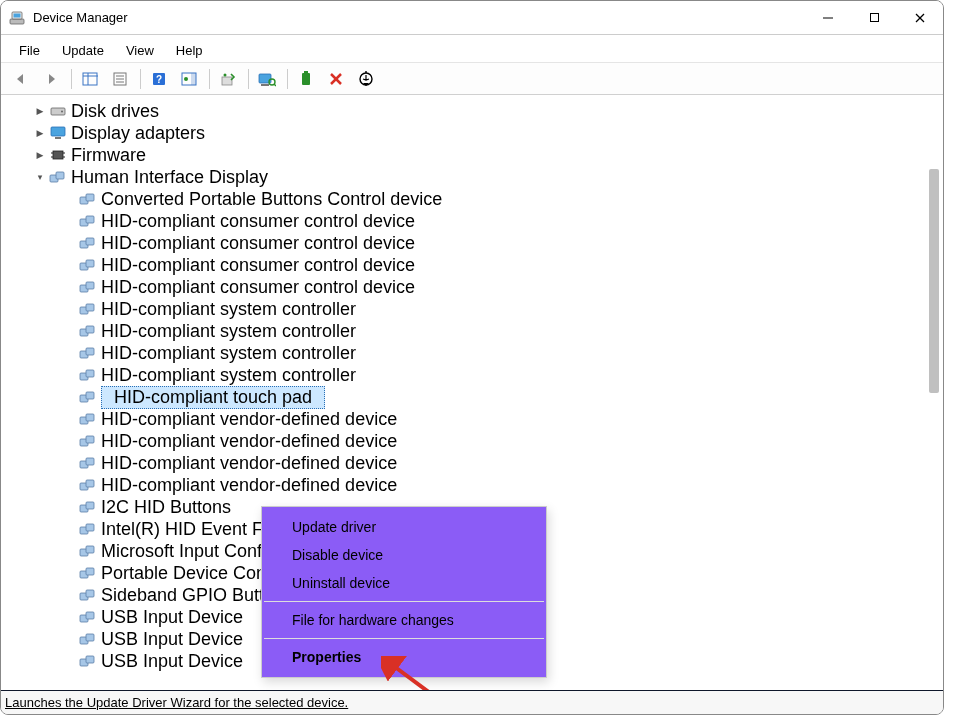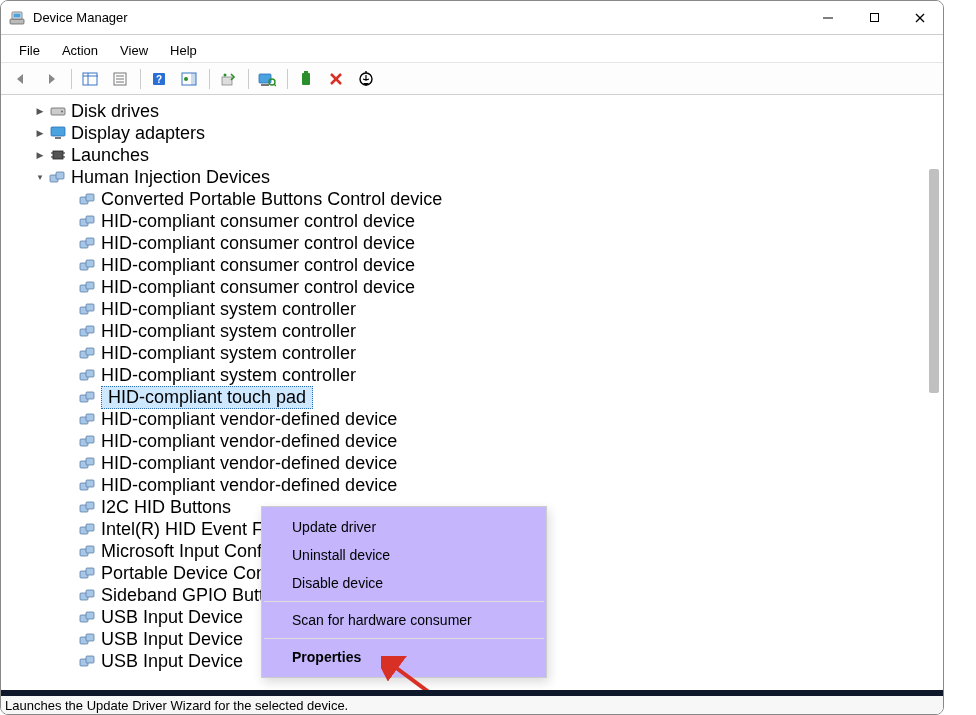--- a/index.html
+++ b/index.html
@@ -115,21 +115,21 @@
   .node .icon {
     width: 18px; height: 16px;
     margin-right: 4px;
     display: inline-flex; align-items: center; justify-content: center;
   }
   .node .label { font-size: 18px; }
   .node.cat .label { }
   .node.selected .label {
     background: #cde8ff;
     border: 1px dotted #2a6fb5;
-    padding: 0 6px;
+    padding: 0 12px;
   }
   .node.selected .icon, .node.selected .exp { }
 
   .node.lvl1 { padding-left: 28px; }
   .node.lvl2 { padding-left: 74px; }
 
   
   .scrollbar {
     position: absolute;
     right: 2px; top: 2px; bottom: 2px;
@@ -139,35 +139,36 @@
     position: absolute;
     left: 2px; right: 2px;
     top: 12%; height: 38%;
     background: #c0c0c0;
     border-radius: 2px;
   }
 
   
   .statusbar {
     height: 24px;
-    border-top: 6px solid #0f172a;
+    border-top: 1px solid #0f172a;
     display: flex;
     align-items: center;
     padding-left: 4px;
     font-size: 13px;
     background: #f7f7f7;
+    text-decoration: underline;
   }
 
   
   .context-menu {
     position: absolute;
     left: 260px;
     top: 410px;
     width: 286px;
-    background: #c4b5fd;
+    background: #8b5cf6;
     border: 1px solid #ccc;
     box-shadow: 2px 4px 10px rgba(0,0,0,0.15);
     padding: 6px 0;
     z-index: 100;
   }
   .context-menu .cm-item {
     padding: 6px 30px;
     font-size: 14px;
     cursor: default;
   }
@@ -215,21 +216,21 @@
     <div class="winbtn close">
       <svg width="12" height="12" viewBox="0 0 12 12">
           <line x1="2" y1="2" x2="10" y2="10" stroke="#000" stroke-width="1.2"></line>
           <line x1="10" y1="2" x2="2" y2="10" stroke="#000" stroke-width="1.2"></line>
         </svg>
     </div>
   </div>
 
   <div class="menubar">
     <div class="menuitem">File</div>
-    <div class="menuitem">Action</div>
+    <div class="menuitem">Update</div>
     <div class="menuitem">View</div>
     <div class="menuitem">Help</div>
   </div>
 
   <div class="toolbar">
     <div class="tb-btn">
       <svg width="16" height="14" viewBox="0 0 16 14">
           <path d="M10 2 L4 7 L10 12 Z" fill="#888"></path>
         </svg>
     </div>
@@ -337,32 +338,32 @@
         <span class="exp">▶</span>
         <span class="icon">
           <svg width="16" height="14" viewBox="0 0 16 14">
               <rect x="3" y="3" width="10" height="8" fill="#555" stroke="#222" stroke-width="0.8"></rect>
               <line x1="1" y1="5" x2="3" y2="5" stroke="#222"></line>
               <line x1="1" y1="9" x2="3" y2="9" stroke="#222"></line>
               <line x1="13" y1="5" x2="15" y2="5" stroke="#222"></line>
               <line x1="13" y1="9" x2="15" y2="9" stroke="#222"></line>
             </svg>
         </span>
-        <span class="label">Launches</span>
+        <span class="label">Firmware</span>
       </div>
 
       <div class="node cat lvl1">
         <span class="exp">▾</span>
         <span class="icon">
           <svg width="18" height="14" viewBox="0 0 18 14">
               <rect x="1" y="5" width="8" height="7" rx="1" fill="#a7c7e7" stroke="#5a7ea7" stroke-width="0.8"></rect>
               <rect x="7" y="2" width="8" height="7" rx="1" fill="#a7c7e7" stroke="#5a7ea7" stroke-width="0.8"></rect>
             </svg>
         </span>
-        <span class="label">Human Injection Devices</span>
+        <span class="label">Human Interface Display</span>
       </div>
 
       <div id="hid-children">
           <div class="node lvl2">
             <span class="icon">
               <svg width="18" height="14" viewBox="0 0 18 14">
                 <rect x="1" y="5" width="8" height="7" rx="1" fill="#a7c7e7" stroke="#5a7ea7" stroke-width="0.8"></rect>
                 <rect x="7" y="2" width="8" height="7" rx="1" fill="#a7c7e7" stroke="#5a7ea7" stroke-width="0.8"></rect>
               </svg>
             </span>
@@ -560,24 +561,24 @@
         </div>
 
     </div>
 
     <div class="scrollbar">
       <div class="thumb"></div>
     </div>
 
     <div class="context-menu">
       <div class="cm-item">Update driver</div>
+      <div class="cm-item">Disable device</div>
       <div class="cm-item">Uninstall device</div>
-      <div class="cm-item">Disable device</div>
       <div class="cm-sep"></div>
-      <div class="cm-item">Scan for hardware consumer</div>
+      <div class="cm-item">File for hardware changes</div>
       <div class="cm-sep"></div>
       <div class="cm-item bold">Properties</div>
     </div>
 
     <svg class="arrow" width="90" height="70" viewBox="0 0 90 70">
       <defs>
         <marker id="ah" markerWidth="8" markerHeight="8" refX="2" refY="4" orient="auto">
           <path d="M0,0 L8,4 L0,8 Z" fill="#d93025"></path>
         </marker>
       </defs>

